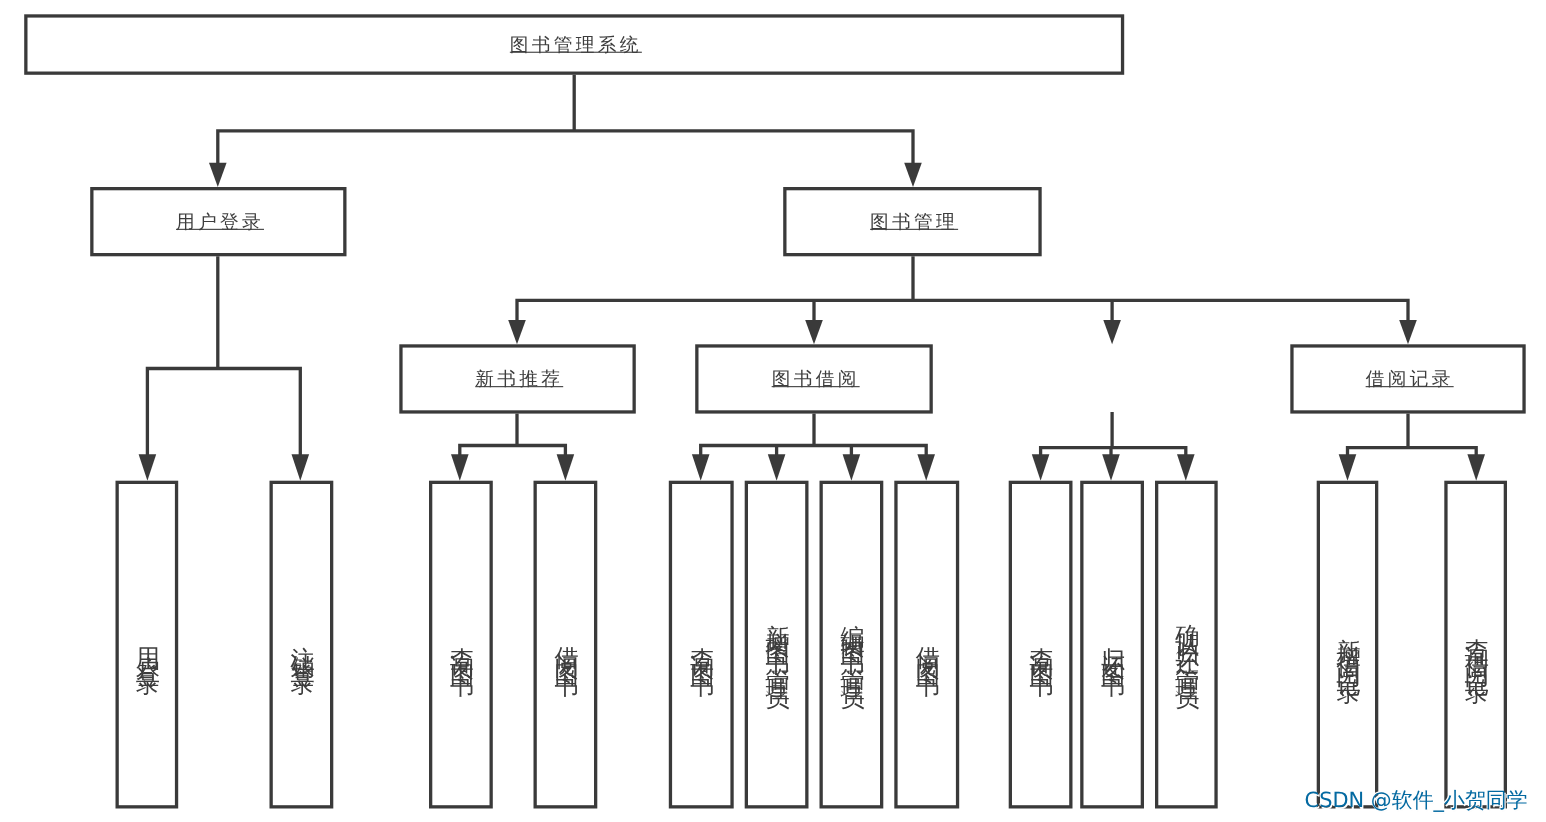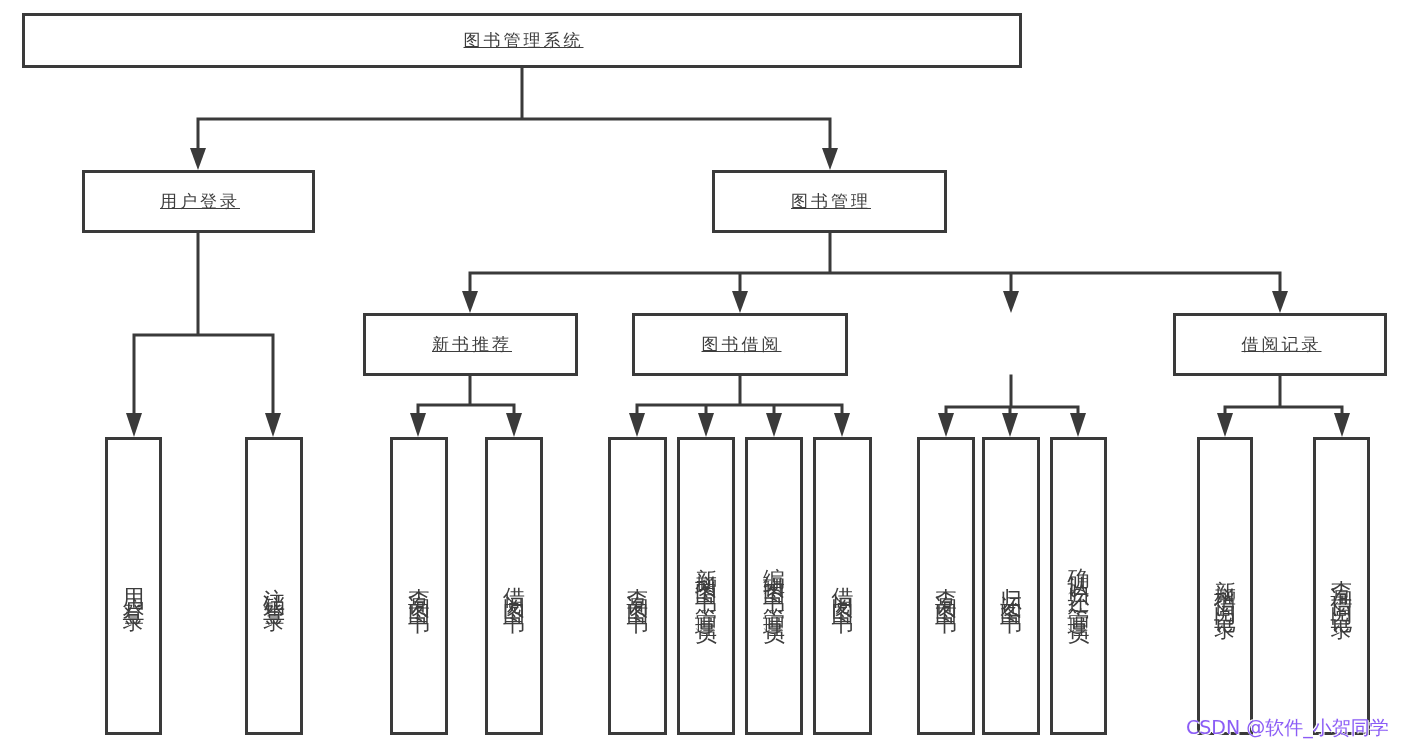--- a/index.html
+++ b/index.html
@@ -30,21 +30,21 @@
     font-size: 17px; letter-spacing: 3px;
     white-space: nowrap; text-indent: 3px; text-decoration: underline;
   }
   .node.v span {
     writing-mode: vertical-rl; text-orientation: mixed;
     font-size: 22px; letter-spacing: 8px; line-height: 1;
     white-space: nowrap;
   }
   .watermark {
     position: absolute; left: 1186px; top: 715px;
-    font-size: 19px; color: #8b5cf6;
+    font-size: 19px; color: #0369a1;
     text-shadow: 1px 1px 0 #fdfdfd, -1px -1px 0 #fdfdfd;
     white-space: nowrap; z-index: 5;
   }
 </style>
 </head>
 <body>
 
 <div class="stage">
 
   <svg class="wires" width="1405" height="747" viewBox="0 0 1405 747">

